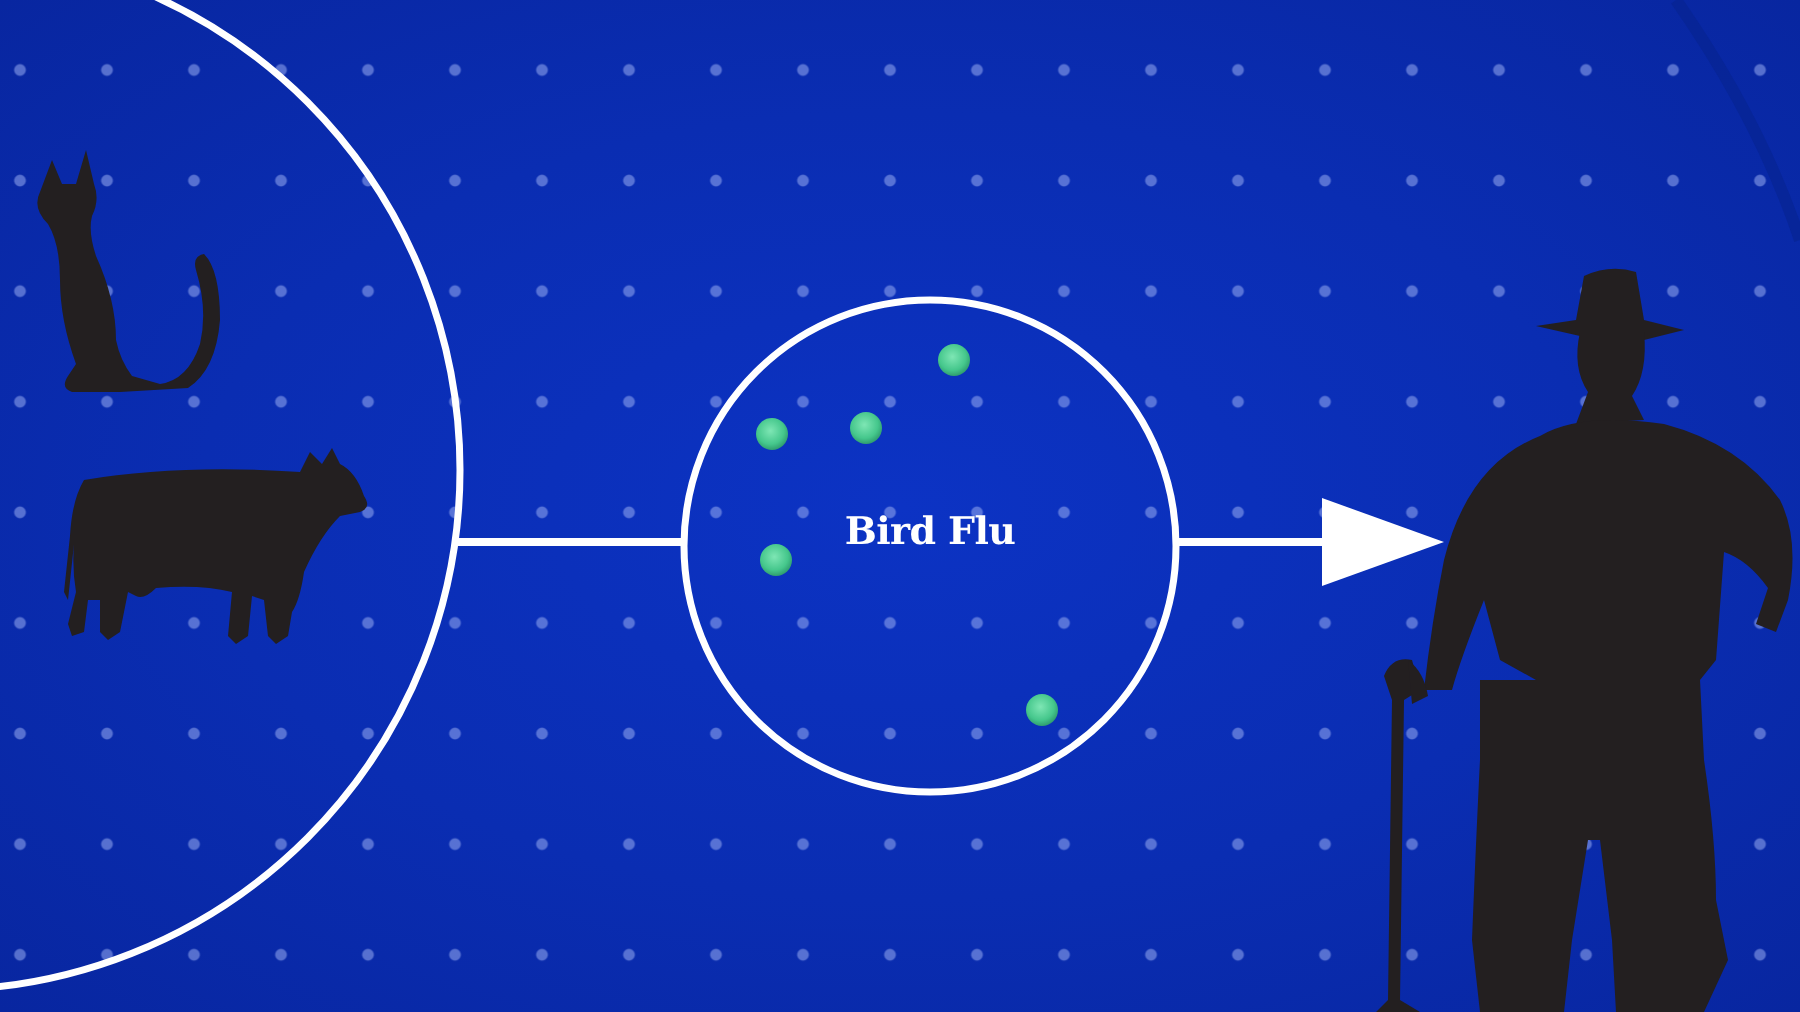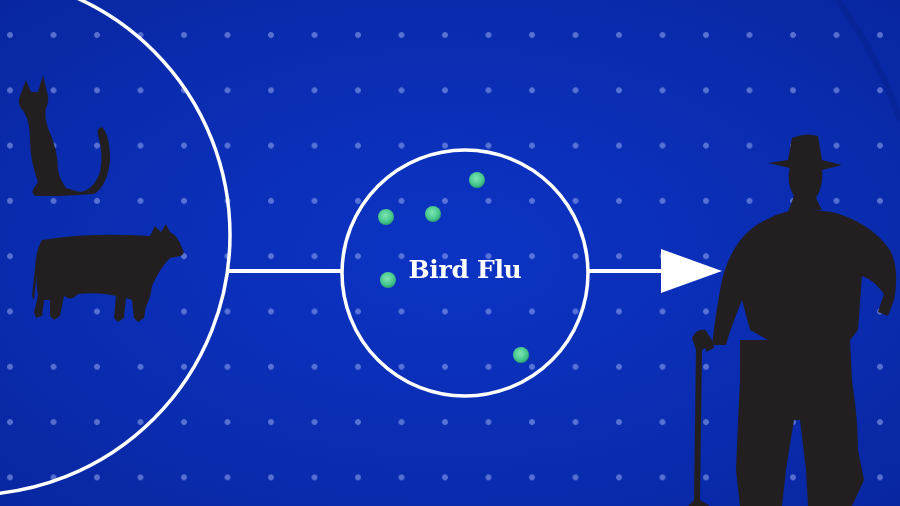--- a/index.html
+++ b/index.html
@@ -6,21 +6,21 @@
   body { width:900px; height:506px; overflow:hidden; background:#0a2cae; }
   .stage { position:relative; width:900px; height:506px; overflow:hidden;
     background: radial-gradient(ellipse at 50% 50%, #0c33c4 0%, #0a2db2 55%, #0826a0 100%); }
   .dots { position:absolute; left:0; top:0; width:900px; height:506px;
     background-image: radial-gradient(circle, rgba(150,170,240,0.55) 2.6px, transparent 3.2px);
     background-size: 43.5px 55.3px;
     background-position: -11.75px 7.35px; }
   svg.scene { position:absolute; left:0; top:0; }
   .label { position:absolute; left:365px; top:255px; width:200px; text-align:center;
     font-family: "DejaVu Serif", "Liberation Serif", serif; font-weight:bold;
-    font-size:25px; color:#ffffff; letter-spacing:-0.3px; }
+    font-size:19px; color:#ffffff; letter-spacing:-0.3px; }
 </style>
 </head>
 <body>
 
 <div class="stage">
   <div class="dots"></div>
 
   <svg class="scene" width="900" height="506" viewBox="0 0 900 506">
 
     <path d="M 838 0 Q 880 60 900 120" fill="none" stroke="#07238f" stroke-width="6" opacity="0.6"></path>

